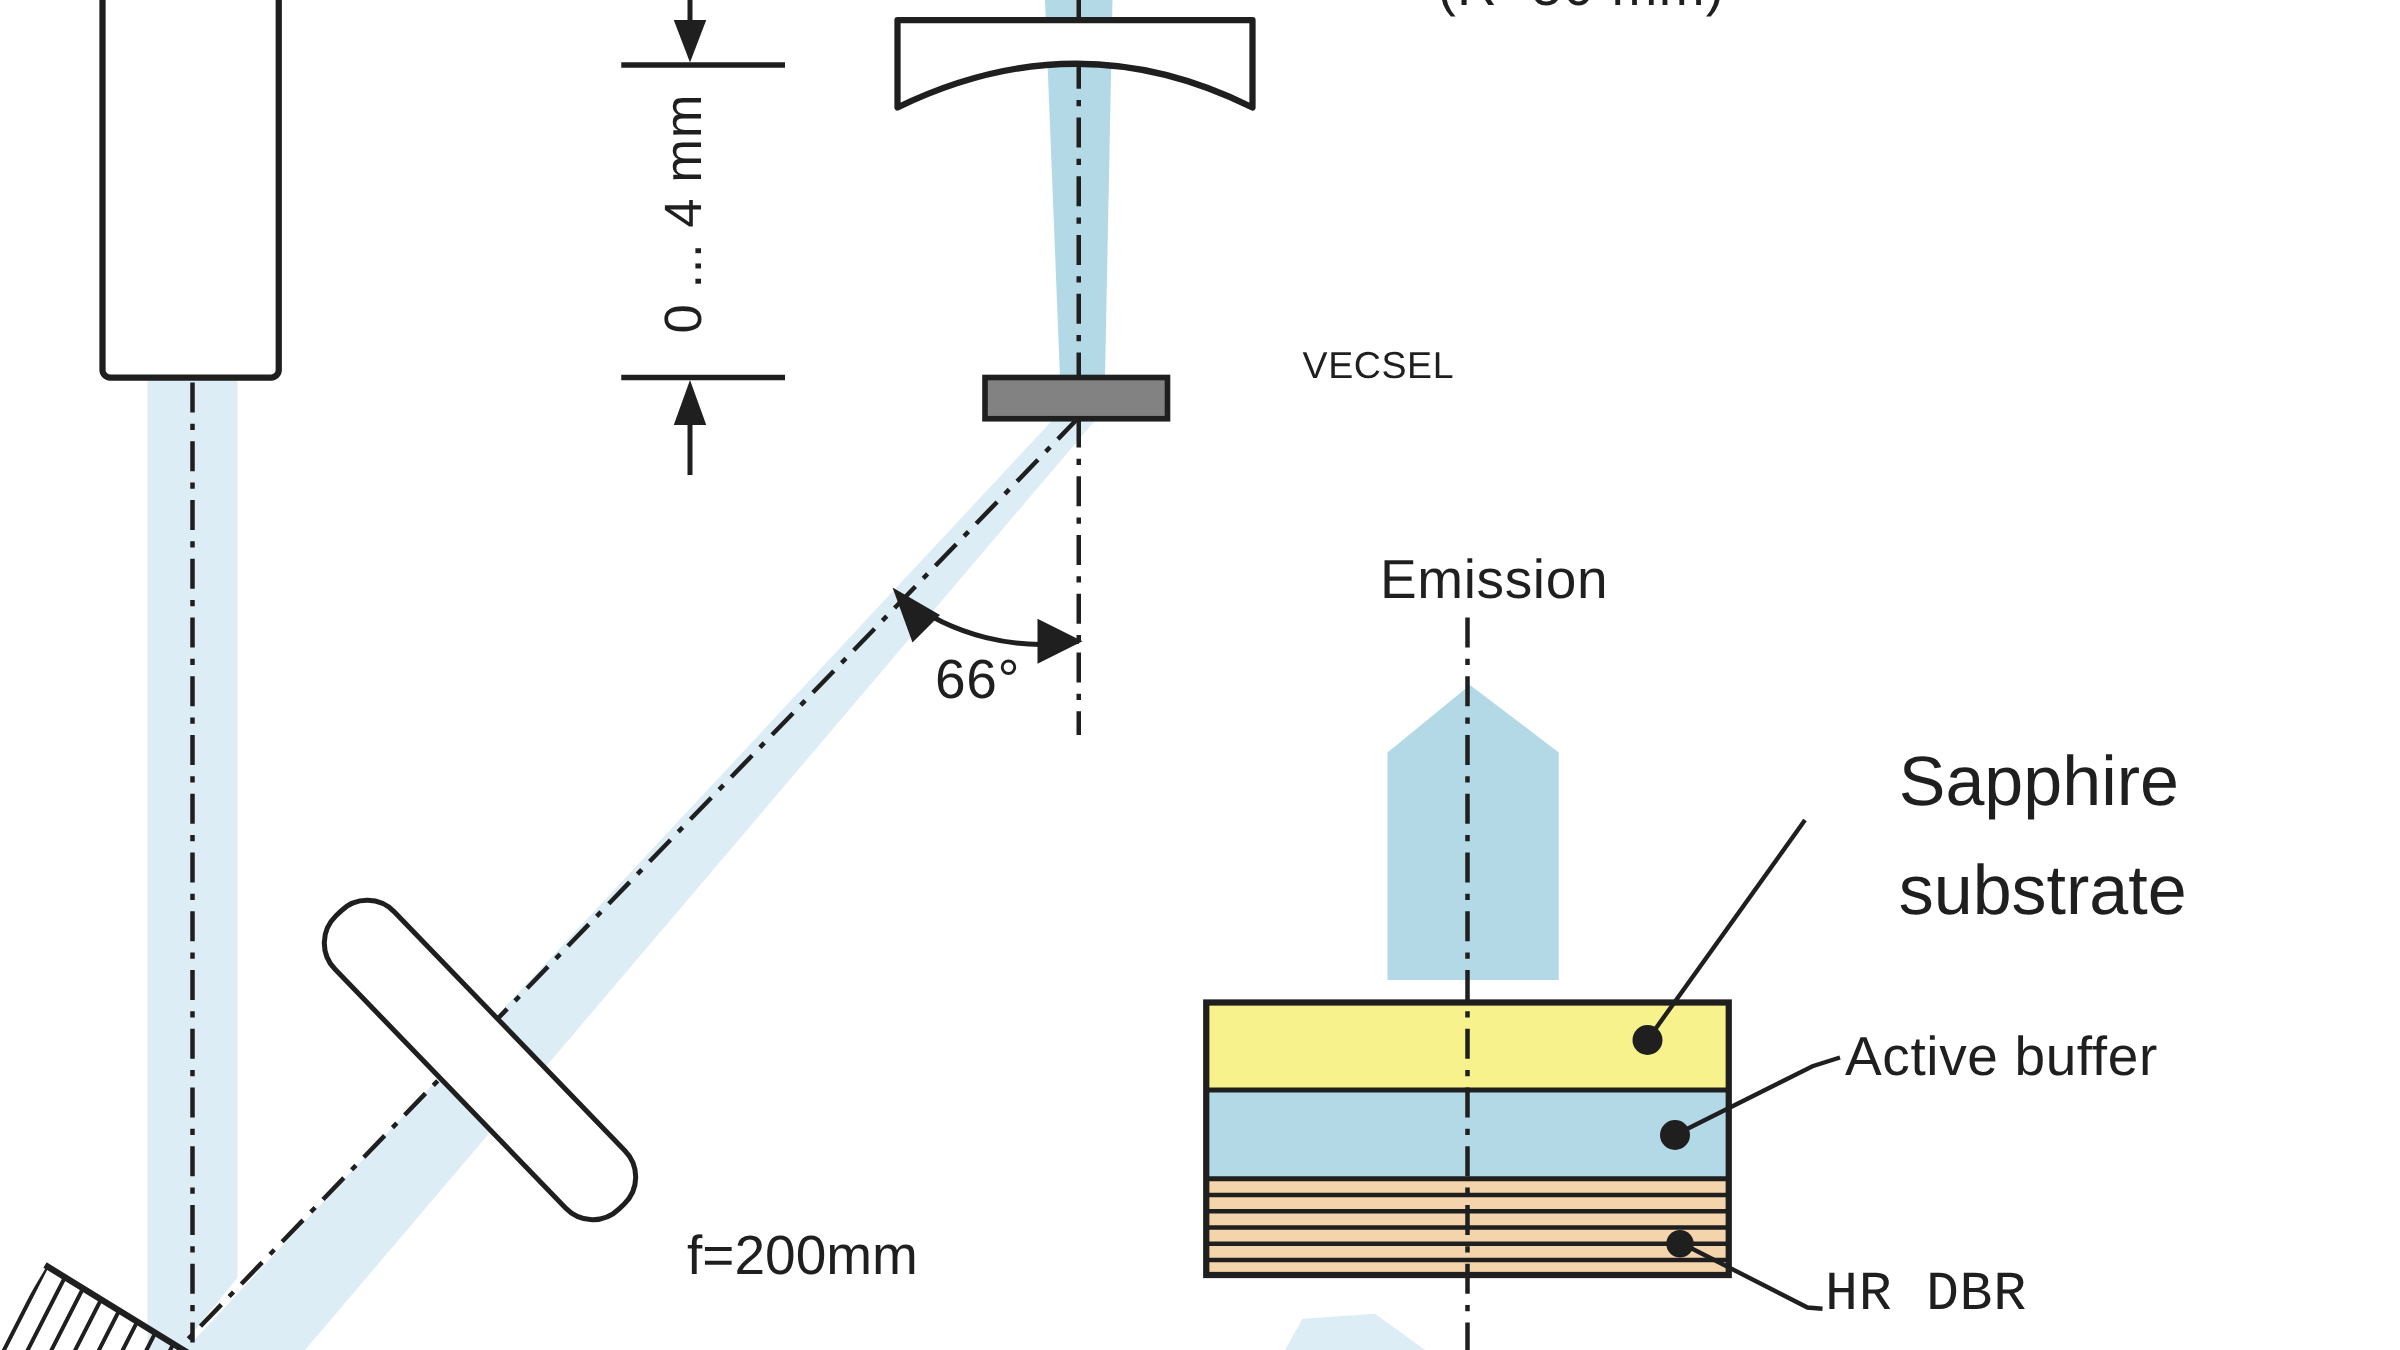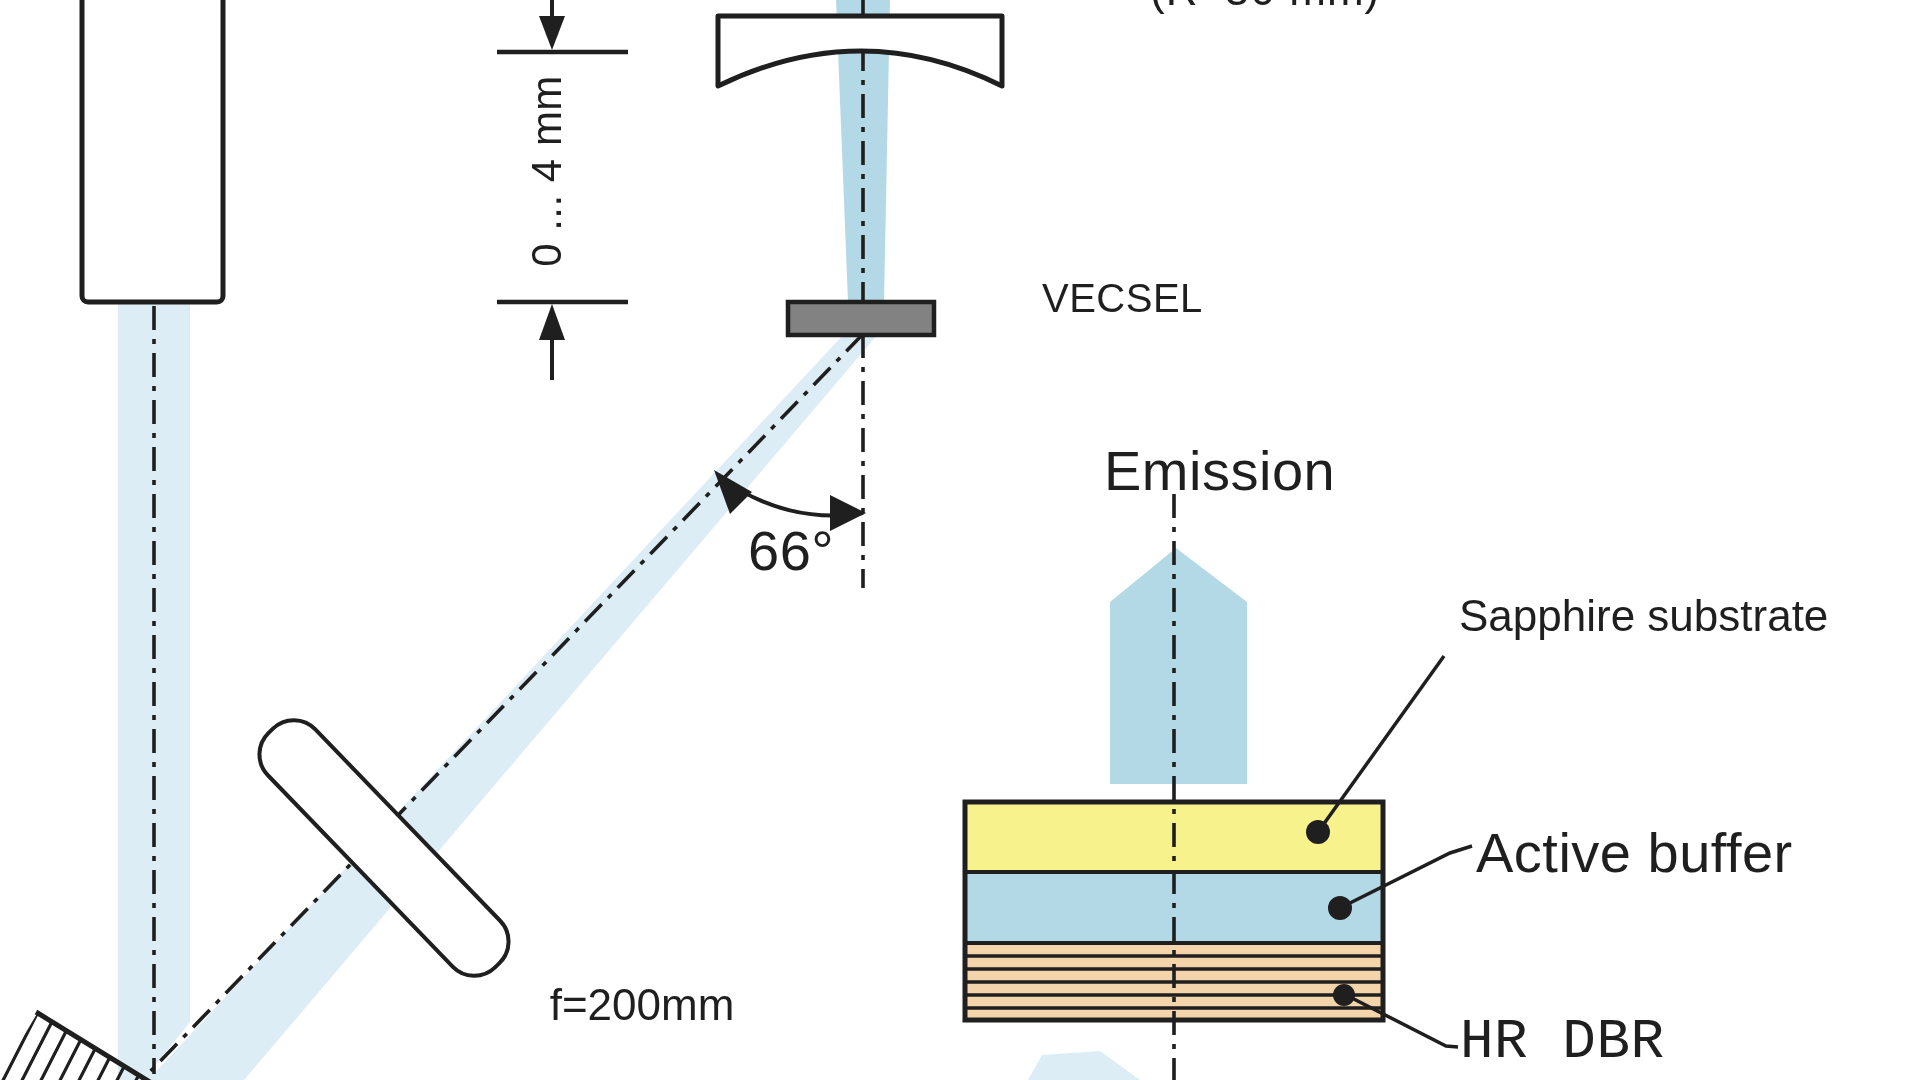--- a/index.html
+++ b/index.html
@@ -8,26 +8,26 @@
     width:1920px;height:1080px;
     overflow:hidden;
     background:var(--background,#fff);
     font-family:"Liberation Sans", sans-serif;
     color:var(--line_black,#1f1f1f);
   }
   #diagram-svg{position:absolute;left:0;top:0;}
   .lbl{
     position:absolute;
     white-space:nowrap;
-    font-size:56px;
+    font-size:44px;
     line-height:1.1;
     color:var(--line_black,#1f1f1f);
     letter-spacing:0.5px;
   }
-  .lbl.big{font-size:40px;text-align:right;}
+  .lbl.big{font-size:30px;text-align:right;}
   .beam-pale{fill:var(--beam_pale,#ddedf5);}
   .beam-blue{fill:var(--beam_blue,#b3d9e7);}
   .ink{stroke:var(--line_black,#1f1f1f);}
   .centerline{
     stroke:var(--line_black,#1f1f1f);
     stroke-width:3.6;
     fill:none;
     stroke-dasharray:24 9 5 9;
   }
   .outline-white{fill:#ffffff;stroke:var(--line_black,#1f1f1f);}
@@ -37,22 +37,22 @@
   }
   #lens-label-block{
     position:absolute;
     left:512px;top:972px;width:260px;
     text-align:center;
     font-size:44px;
     line-height:1.5;
   }
   #sapphire-label-block{
     position:absolute;
-    left:1459px;top:582px;
-    font-size:44px;
+    left:1519px;top:582px;
+    font-size:56px;
     line-height:1.55;
   }
   #mirror-note{
     position:absolute;
     left:1150px;top:-34px;
     font-size:44px;
     letter-spacing:1px;
   }
 </style>
 </head>

